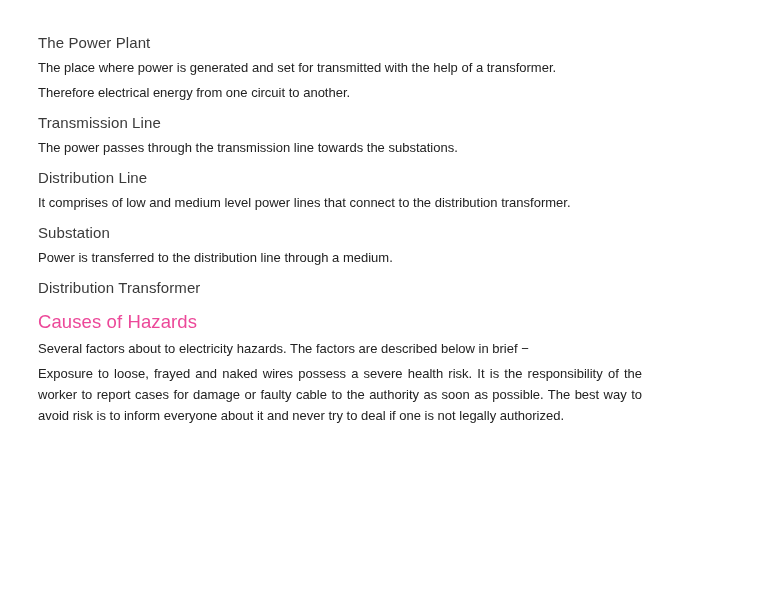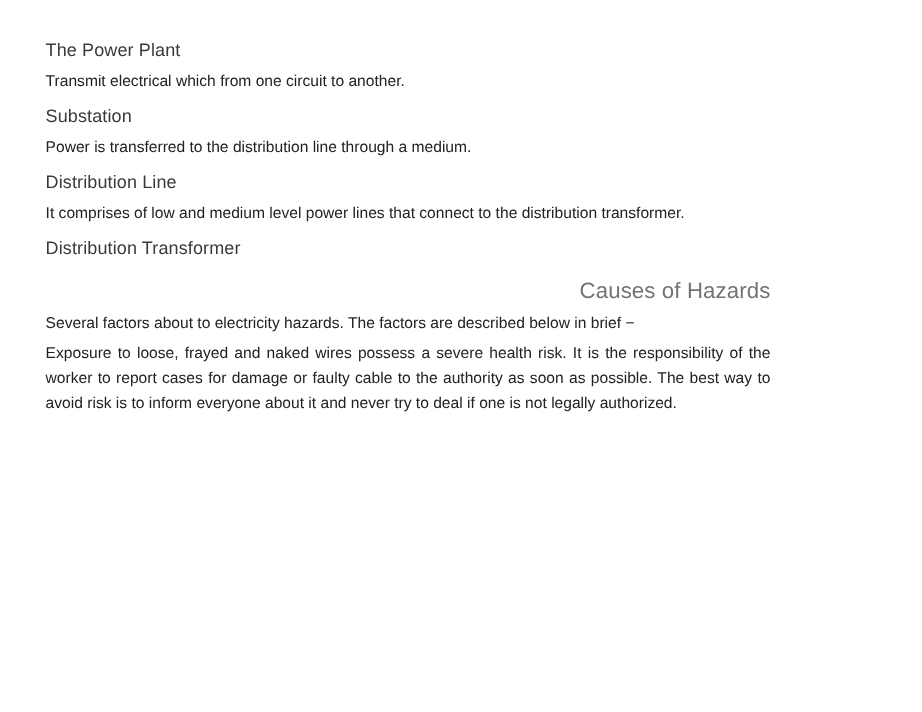--- a/index.html
+++ b/index.html
@@ -18,24 +18,23 @@
     box-sizing: border-box;
     width: 680px;
     height: 593px;
     padding: 33px 38px 20px 38px;
     background: #ffffff;
   }
   .doc h2 {
     font-size: 18.5px;
     line-height: 24px;
     font-weight: 500;
-    color: #737373;
+    color: #ec4899;
     margin: 12px 0 0 0;
     letter-spacing: 0.1px;
-    text-align: right;
   }
   .doc h3 {
     font-size: 15px;
     line-height: 20px;
     font-weight: 400;
     color: #3a3a3a;
     margin: 10px 0 0 0;
     letter-spacing: 0.1px;
   }
   .doc section:first-child h3 {
@@ -50,37 +49,40 @@
     text-align: justify;
   }
 </style>
 </head>
 <body>
 
 <article class="doc">
 
   <section>
     <h3>The Power Plant</h3>
+    <p>The place where power is generated and set for transmitted with the help of a transformer.</p>
   </section>
 
   <section>
-    <p>Transmit electrical which from one circuit to another.</p>
+    <p>Therefore electrical energy from one circuit to another.</p>
   </section>
 
   <section>
+    <h3>Transmission Line</h3>
+    <p>The power passes through the transmission line towards the substations.</p>
+  </section>
+
+  <section>
+    <h3>Distribution Line</h3>
+    <p>It comprises of low and medium level power lines that connect to the distribution transformer.</p>
   </section>
 
   <section>
     <h3>Substation</h3>
     <p>Power is transferred to the distribution line through a medium.</p>
-  </section>
-
-  <section>
-    <h3>Distribution Line</h3>
-    <p>It comprises of low and medium level power lines that connect to the distribution transformer.</p>
   </section>
 
   <section>
     <h3>Distribution Transformer</h3>
   </section>
 
   <section>
     <h2>Causes of Hazards</h2>
     <p>Several factors about to electricity hazards. The factors are described below in brief −</p>
   </section>

